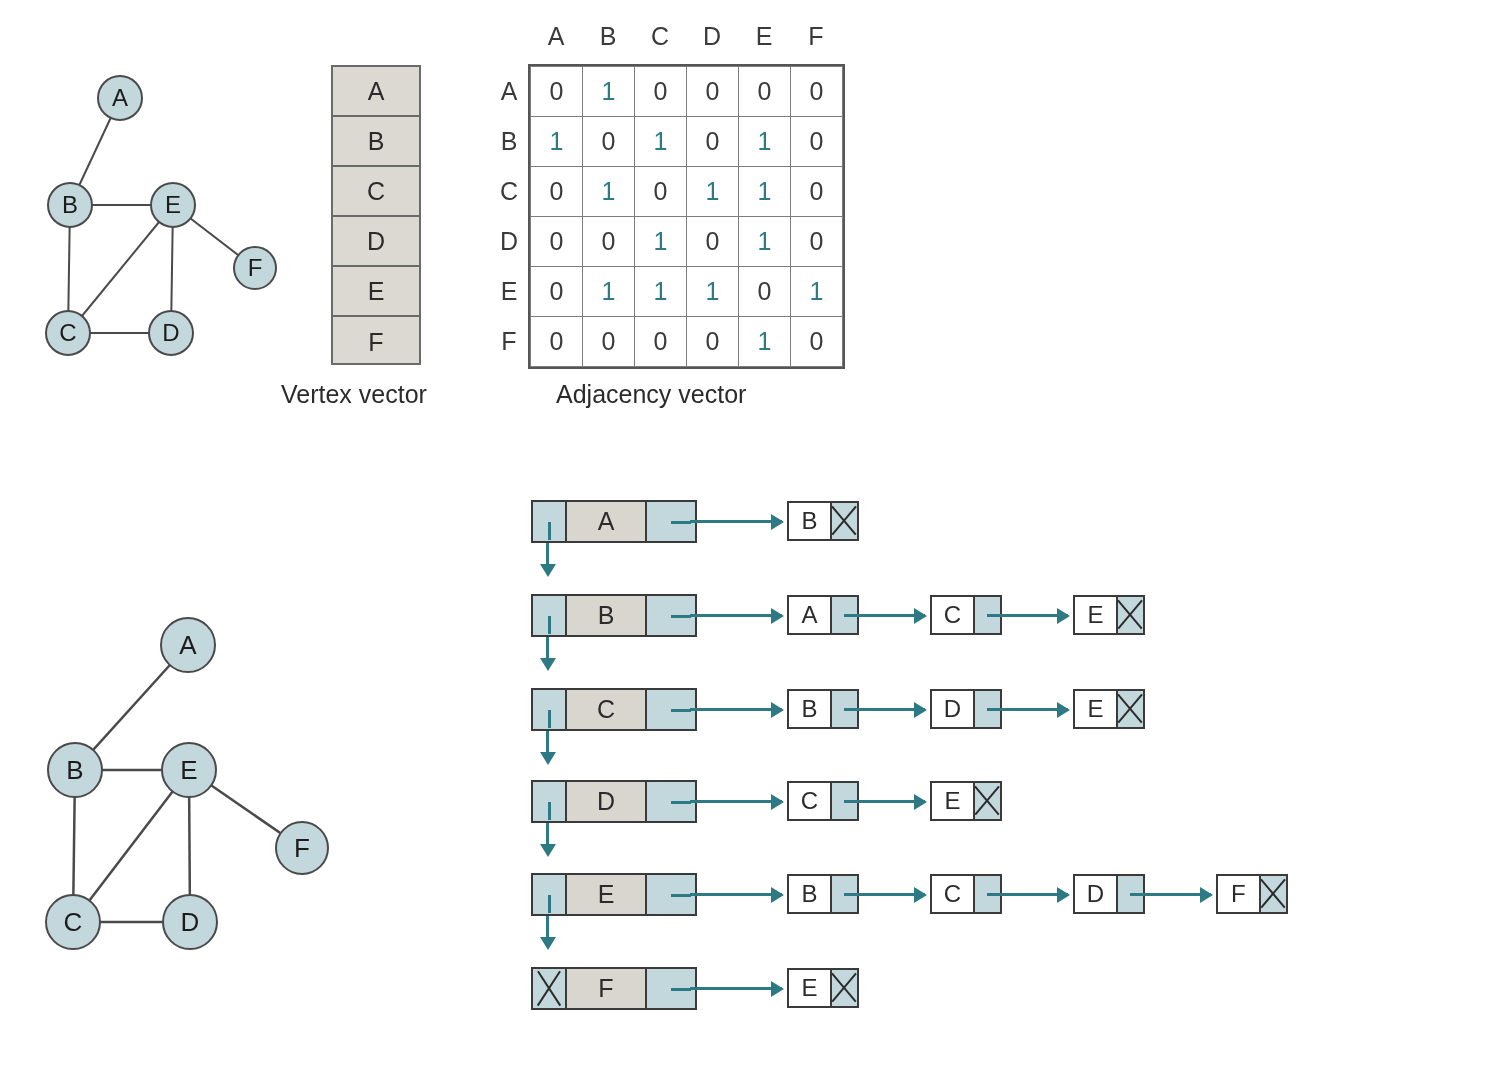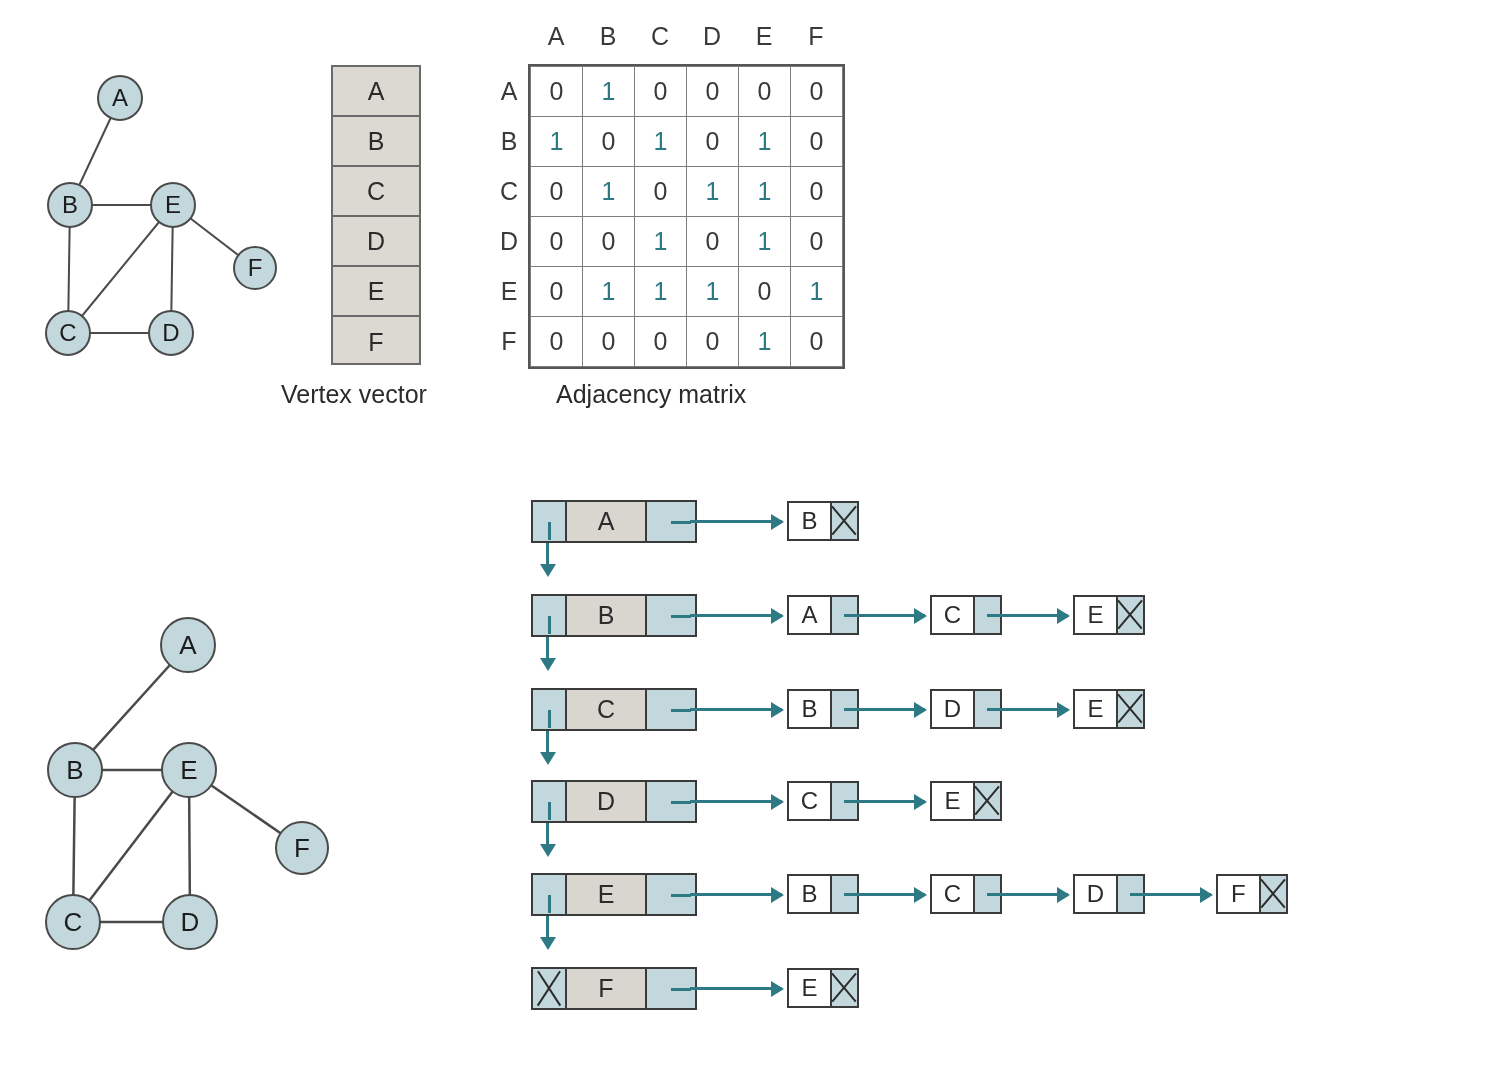--- a/index.html
+++ b/index.html
@@ -231,21 +231,21 @@
         <td class="cell">0</td>
         <td class="cell">0</td>
         <td class="cell">0</td>
         <td class="cell one">1</td>
         <td class="cell">0</td>
       </tr>
     </tbody>
       </table>
   </div>
 
-  <div class="caption" style="left:556px;top:380px;">Adjacency matrix</div>
+  <div class="caption" style="left:556px;top:380px;">Adjacency vector</div>
 
   <div class="abs" id="bottom-graph" style="left:0;top:560px;width:400px;height:440px;">
     <svg width="400" height="440">
       <g stroke="#4a4a4a" stroke-width="2.5" fill="none">
         <line x1="188" y1="85" x2="75" y2="210"></line>
         <line x1="75" y1="210" x2="189" y2="210"></line>
         <line x1="75" y1="210" x2="73" y2="362"></line>
         <line x1="73" y1="362" x2="189" y2="210"></line>
         <line x1="73" y1="362" x2="190" y2="362"></line>
         <line x1="190" y1="362" x2="189" y2="210"></line>

